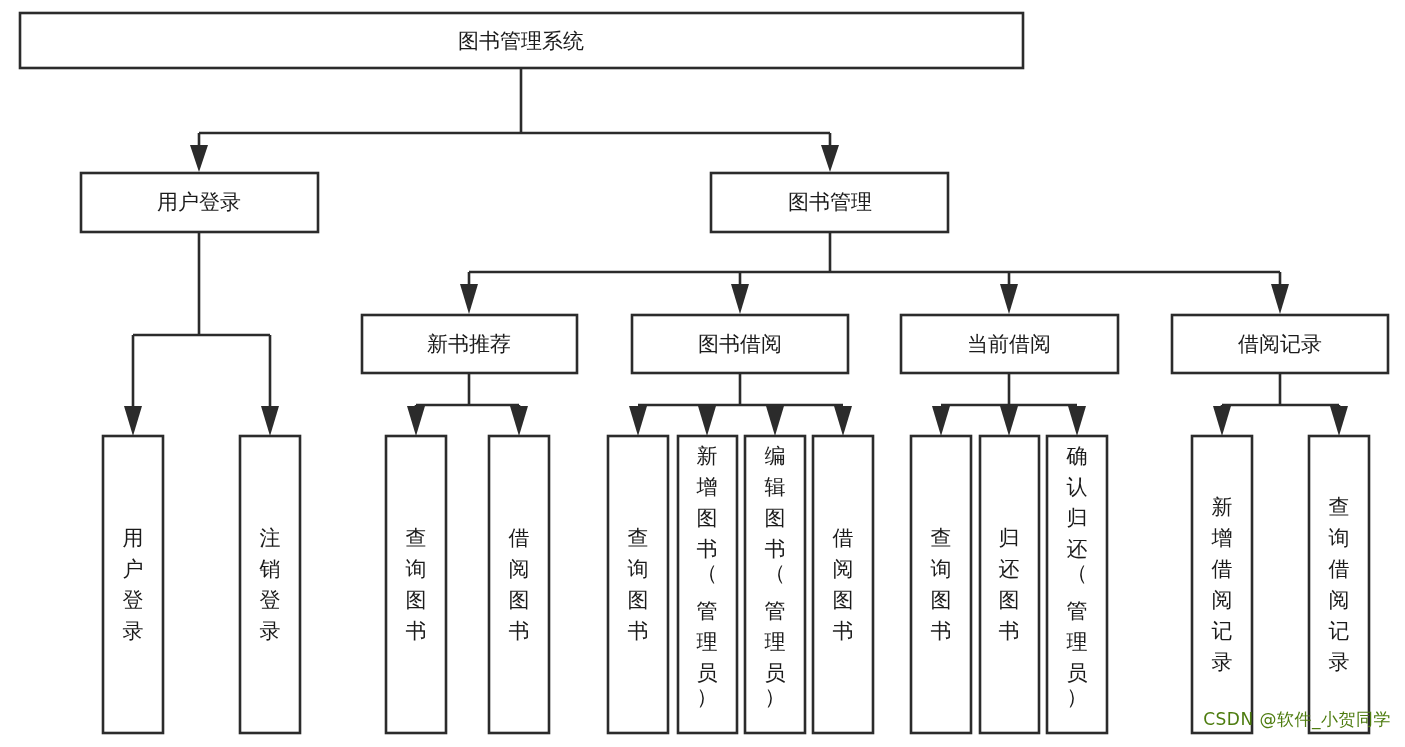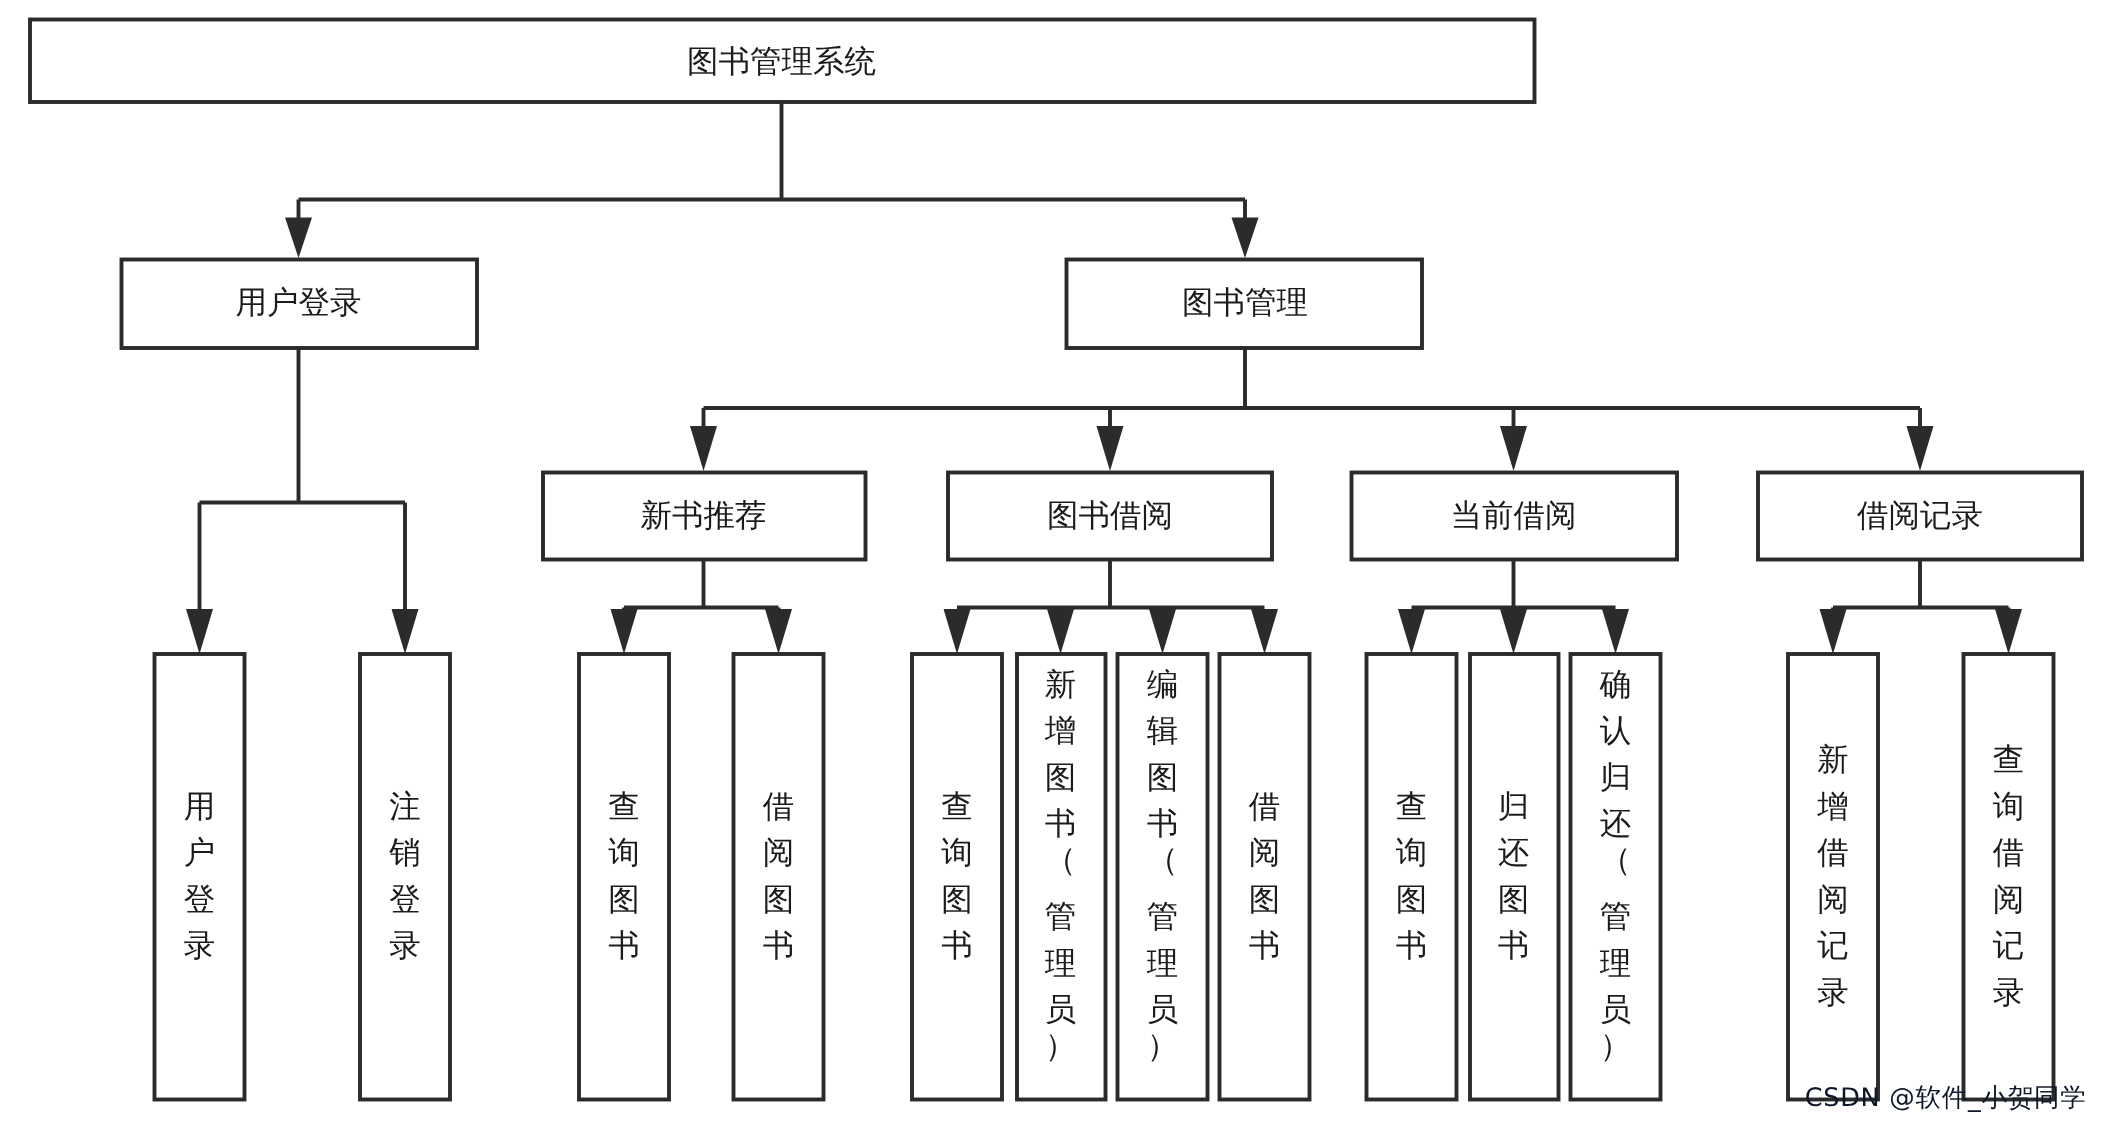--- a/index.html
+++ b/index.html
@@ -52,24 +52,24 @@
     fill: none;
     stroke-linecap: butt;
   }
   .arrow-head {
     fill: #2b2b2b;
     stroke: none;
   }
   .watermark-text {
     position: absolute;
     right: 14px;
-    bottom: 4px;
+    bottom: 16px;
     font-family: "DejaVu Sans", "Liberation Sans", sans-serif;
     font-size: 17px;
-    color: #0f172a;
+    color: #4d7c0f;
     white-space: nowrap;
     letter-spacing: 0.5px;
     pointer-events: none;
     margin-left: 32px;
   }
 </style>
 </head>
 <body>
 
 <div id="diagram-root">

